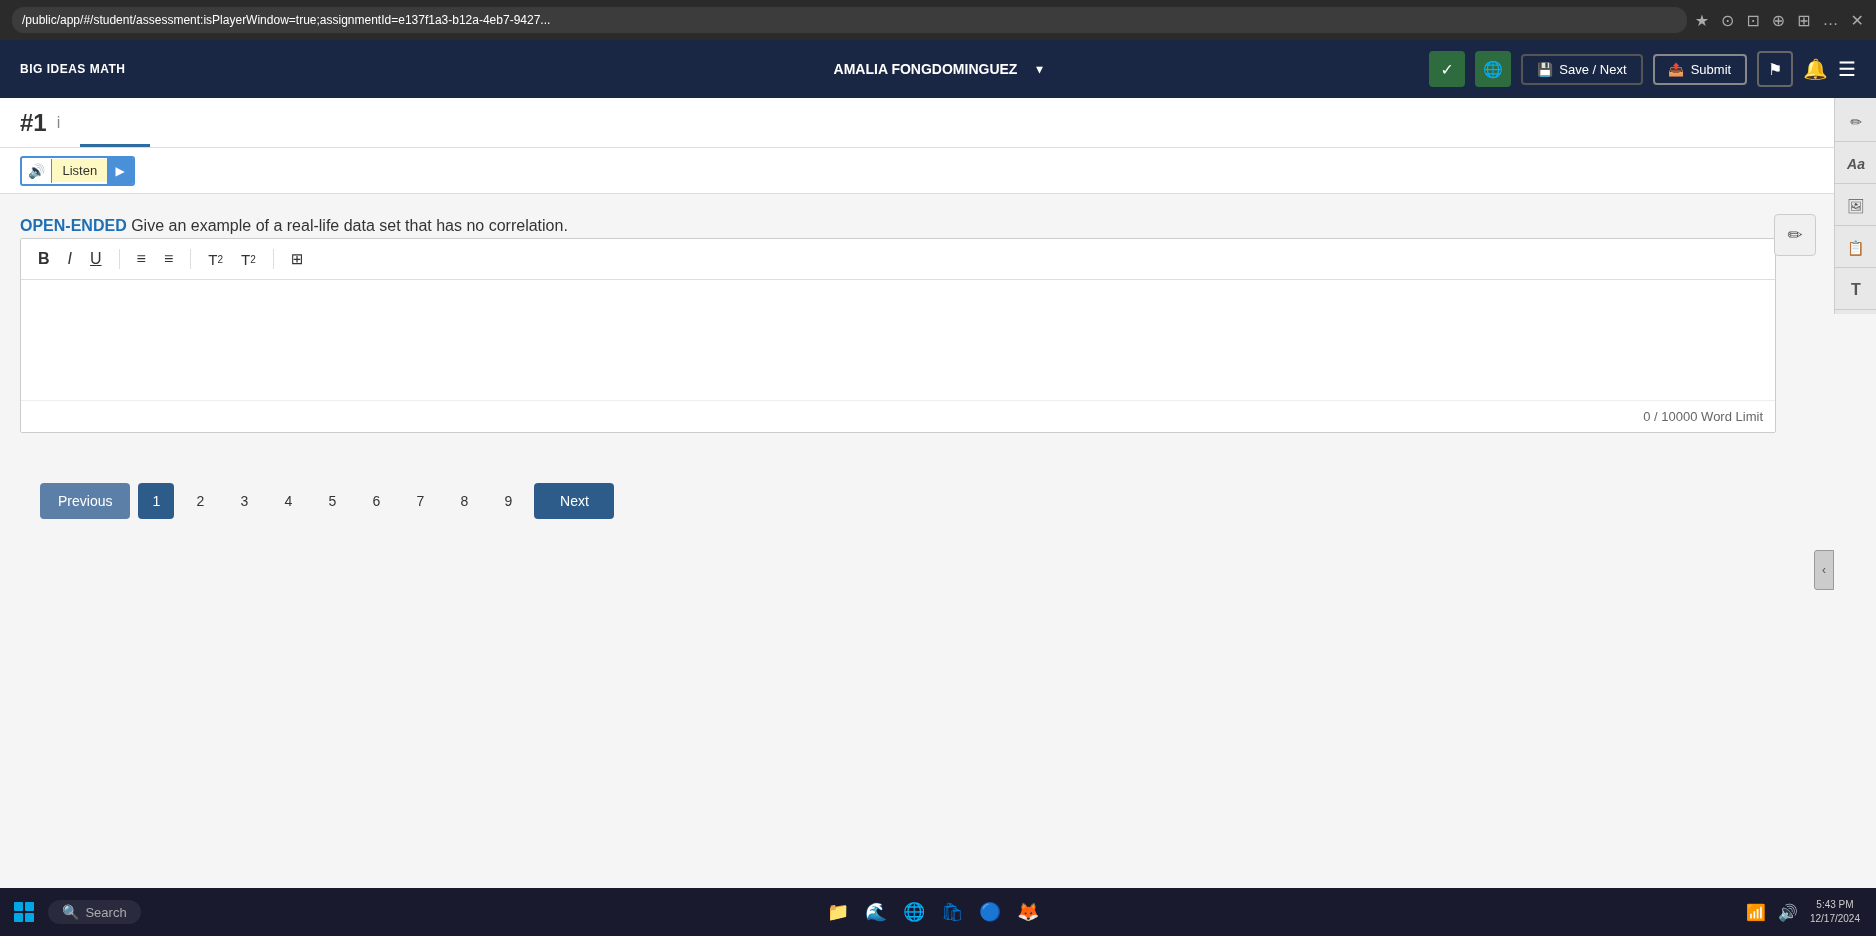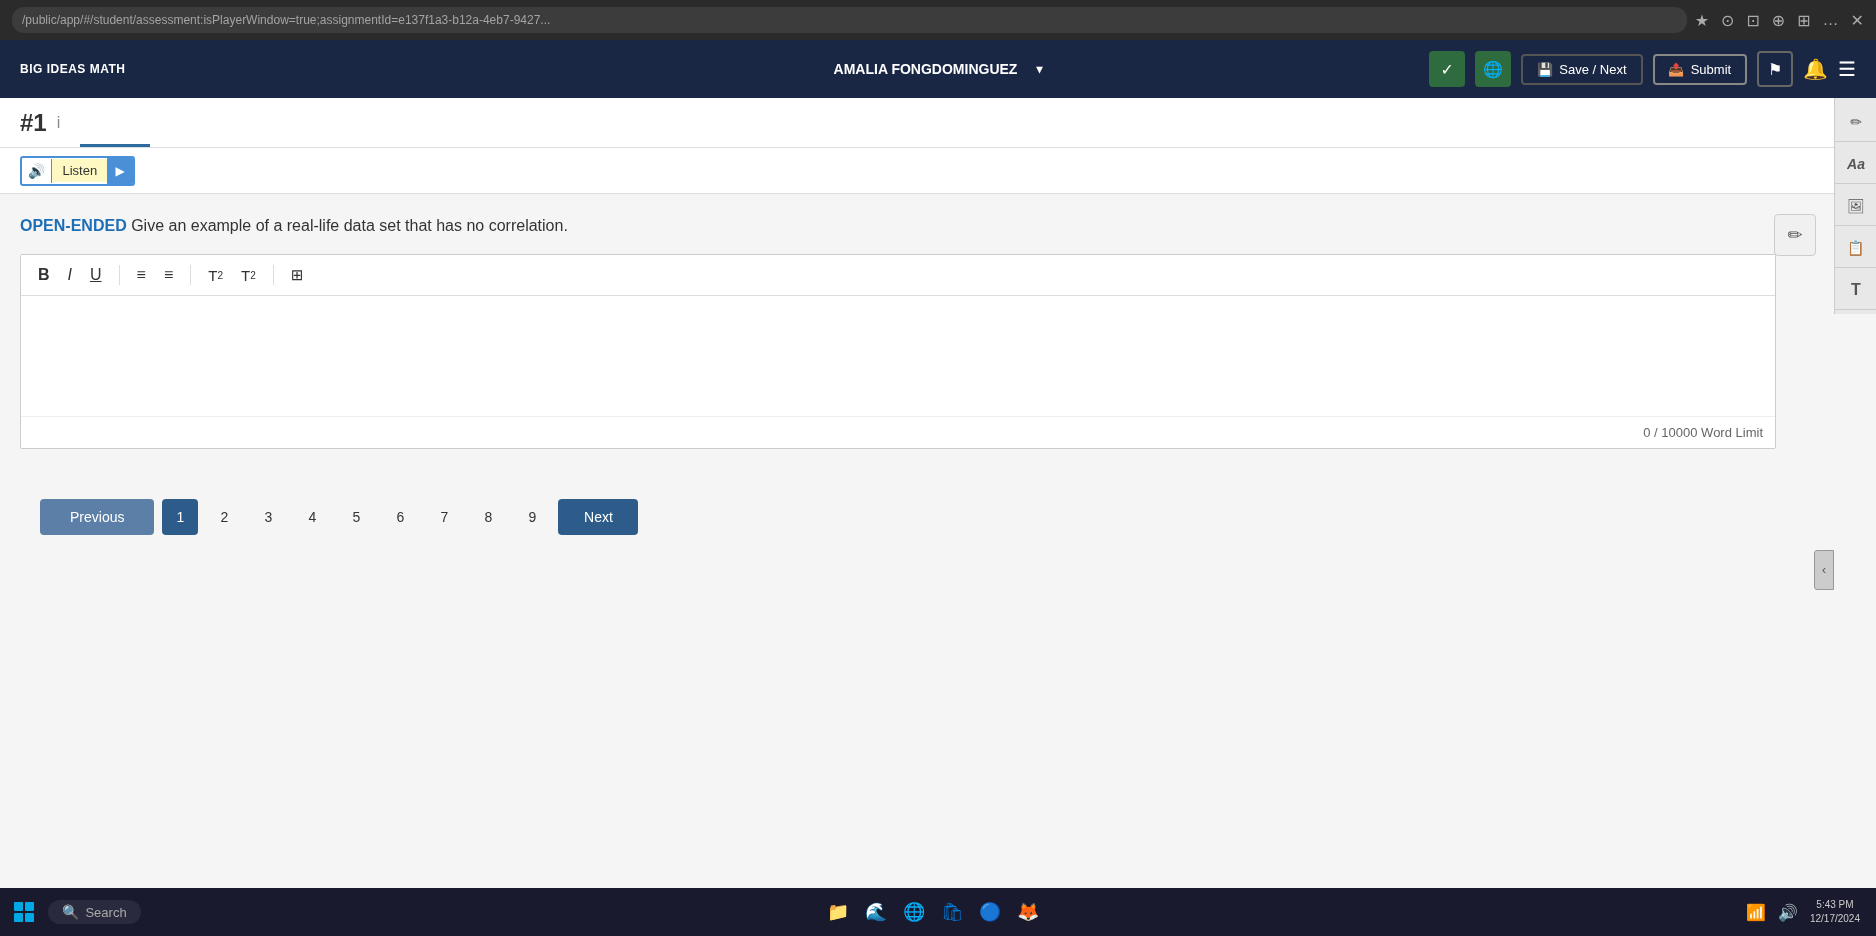--- a/index.html
+++ b/index.html
@@ -18,21 +18,21 @@
       height: 40px;
       display: flex;
       align-items: center;
       padding: 0 12px;
       gap: 8px;
     }
     .browser-url-bar {
       flex: 1;
       background: #3c3c3c;
       border-radius: 12px;
-      color: #a3a3a3;
+      color: #ffffff;
       font-size: 12px;
       padding: 4px 10px;
       height: 26px;
       display: flex;
       align-items: center;
     }
     .browser-icons {
       display: flex;
       gap: 12px;
       color: #aaa;
@@ -209,21 +209,21 @@
       padding: 20px 40px 20px 20px;
       flex: 1;
       background: #f5f5f5;
       position: relative;
     }
 
     
     .question-text {
       font-size: 16px;
       color: #333;
-      margin-bottom: 16px;
+      margin-bottom: 0;
       line-height: 1.5;
     }
     .question-label {
       color: #1e6eb5;
       font-weight: bold;
       font-size: 16px;
     }
 
     
     .editor-container {
@@ -323,21 +323,21 @@
       padding: 20px;
       display: flex;
       align-items: center;
       gap: 8px;
     }
     .prev-btn {
       background: #5b7fa6;
       color: white;
       border: none;
       border-radius: 4px;
-      padding: 10px 30px;
+      padding: 10px 18px;
       font-size: 14px;
       cursor: pointer;
       font-weight: 500;
     }
     .page-num {
       width: 36px;
       height: 36px;
       display: flex;
       align-items: center;
       justify-content: center;

